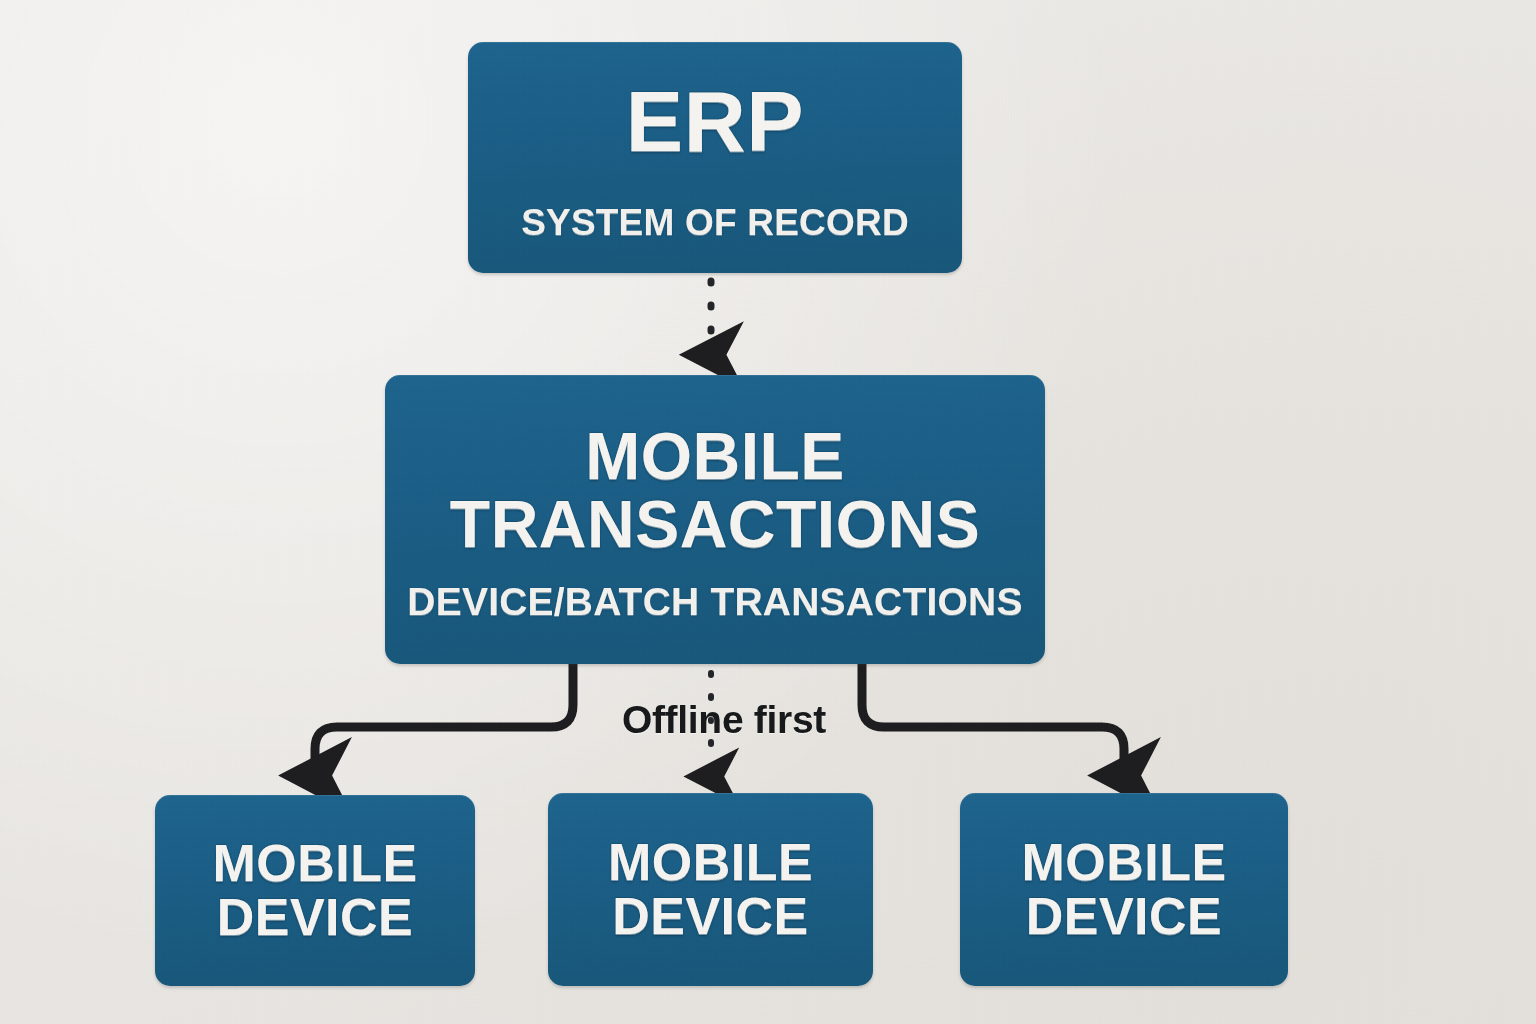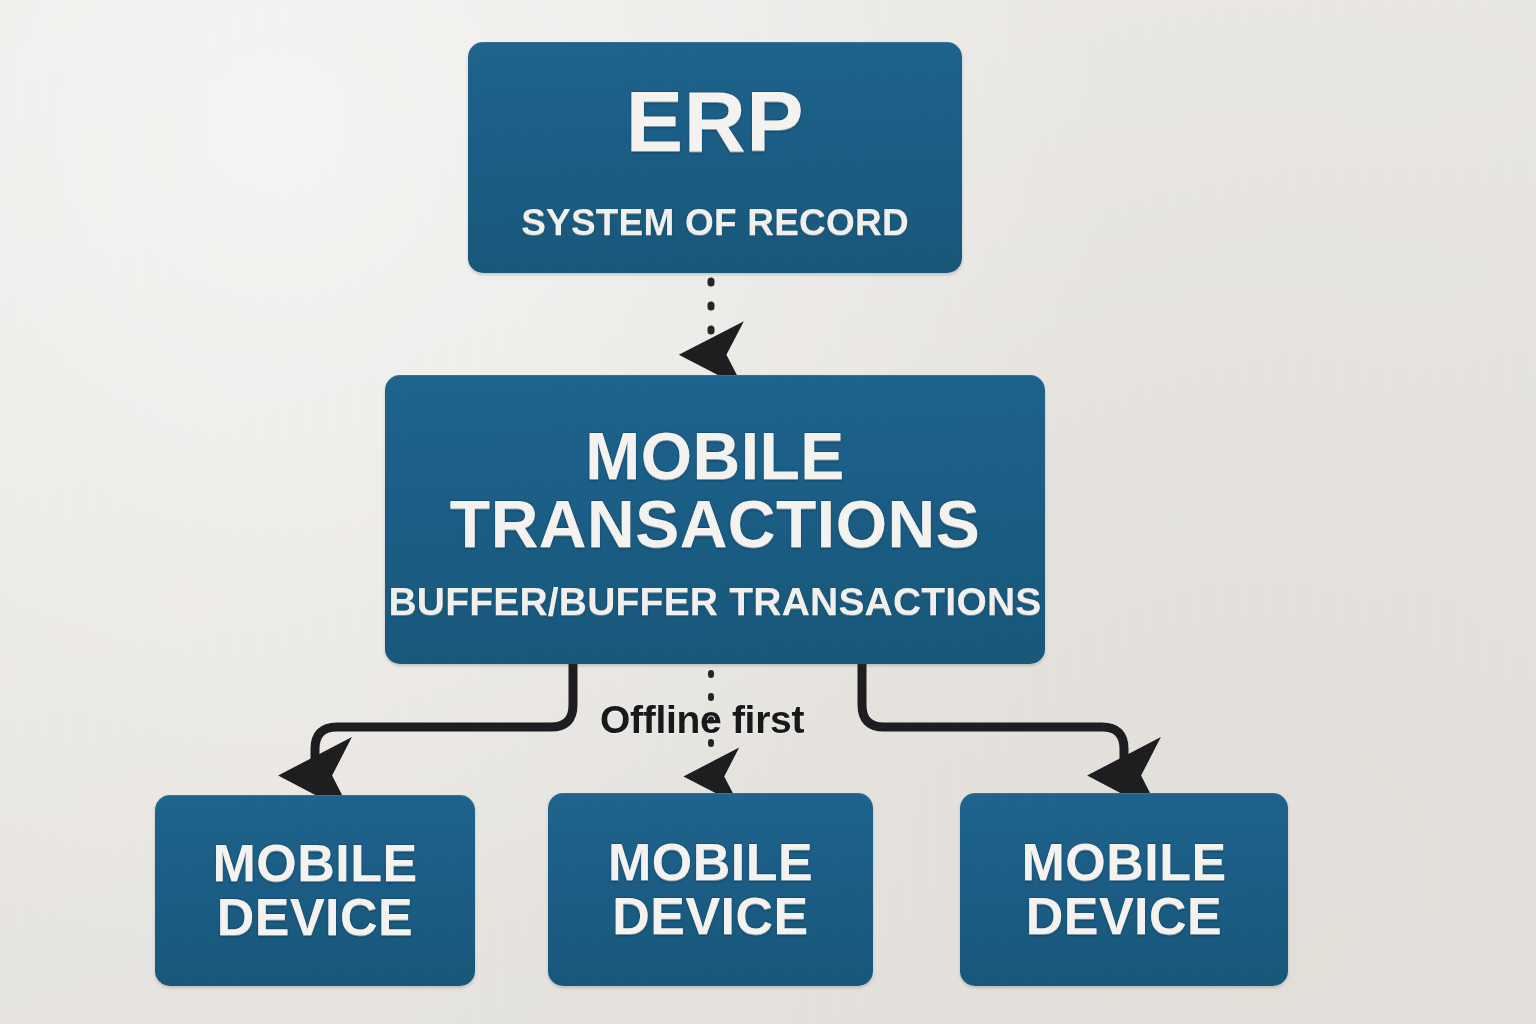--- a/index.html
+++ b/index.html
@@ -94,21 +94,21 @@
   .device .title { font-size: 52px; }
   #node-device-1 { left: 155px; top: 795px; width: 320px; height: 191px; }
   #node-device-2 { left: 548px; top: 793px; width: 325px; height: 193px; }
   #node-device-3 { left: 960px; top: 793px; width: 328px; height: 193px; }
 
   #edge-label-offline-first {
     position: absolute;
     left: 600px;
     top: 698px;
     width: 226px;
-    text-align: left;
+    text-align: right;
     font-size: 39px;
     font-weight: bold;
     color: #17181a;
     letter-spacing: -0.3px;
     text-shadow: 0 1px 1px rgba(255,255,255,0.6);
     background: transparent;
   }
 </style>
 </head>
 <body>
@@ -145,21 +145,21 @@
   <div class="node" id="node-erp">
     <div class="title">ERP</div>
     <div class="subtitle">SYSTEM OF RECORD</div>
   </div>
 
   <div class="node" id="node-warehousing">
     <div class="title">
       <div>MOBILE</div>
       <div>TRANSACTIONS</div>
     </div>
-    <div class="subtitle">BUFFER/BUFFER TRANSACTIONS</div>
+    <div class="subtitle">DEVICE/BATCH TRANSACTIONS</div>
   </div>
 
   <div id="edge-label-offline-first">Offline first</div>
 
   <div class="node device" id="node-device-1">
     <div class="title">
       <div>MOBILE</div>
       <div>DEVICE</div>
     </div>
   </div>

